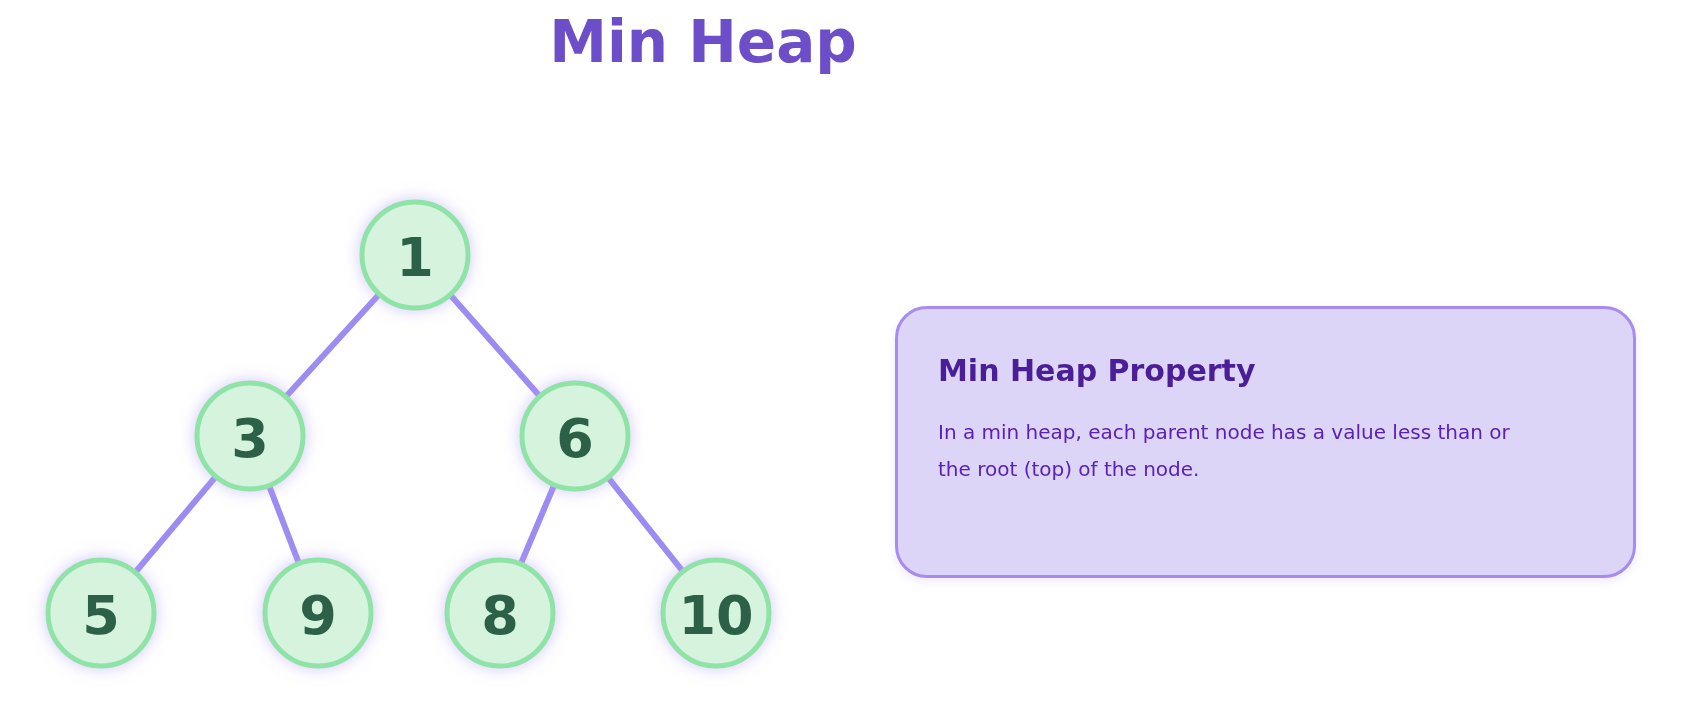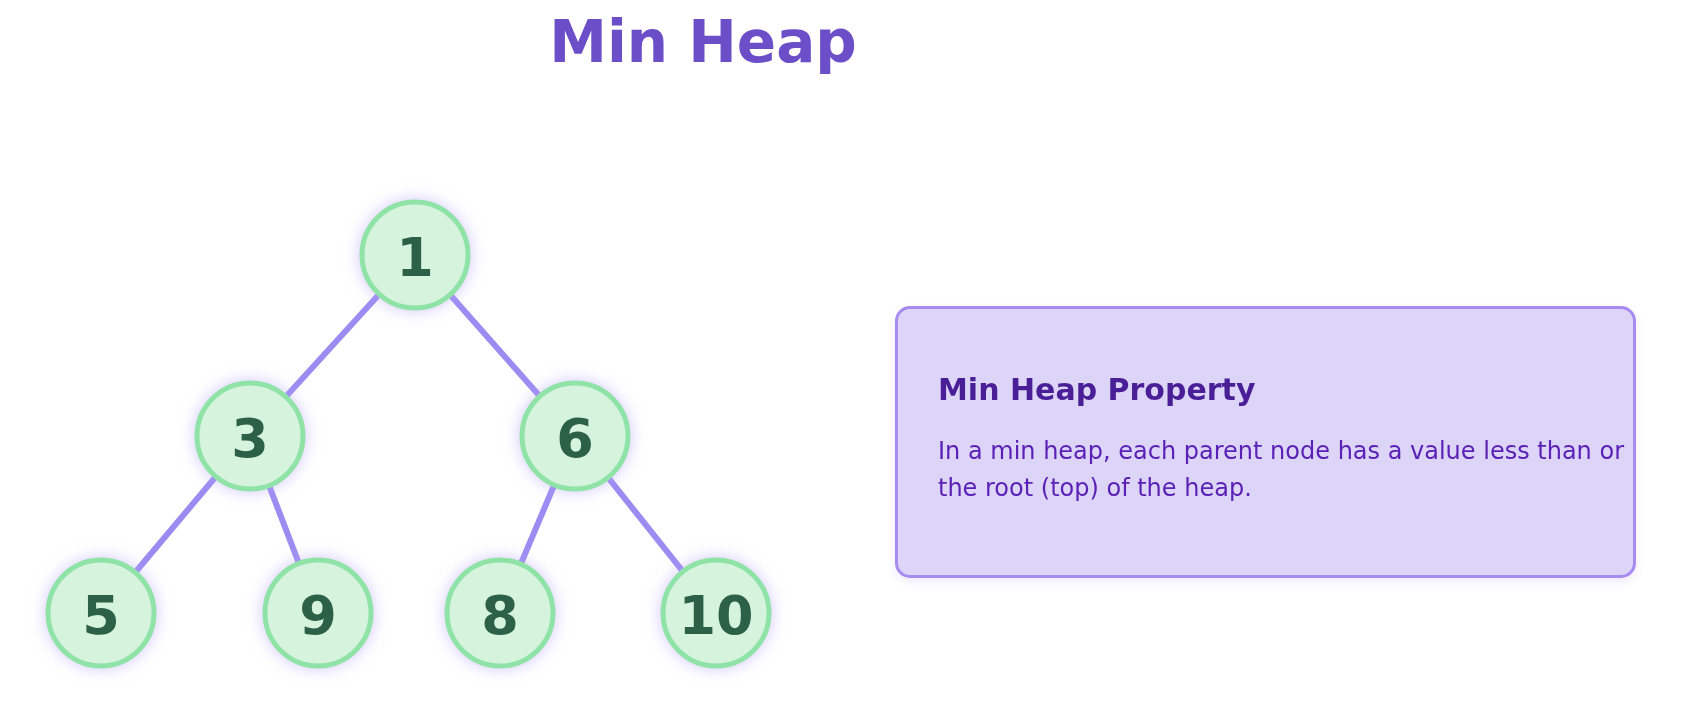--- a/index.html
+++ b/index.html
@@ -53,33 +53,33 @@
     fill: var(--node-text);
   }
   .info-box {
     position: absolute;
     left: 895px;
     top: 306px;
     width: 741px;
     height: 272px;
     background: var(--box-bg);
     border: 3px solid var(--box-border);
-    border-radius: 15px;
-    padding: 63px 44px 0 40px;
+    border-radius: 32px;
+    padding: 44px 44px 0 40px;
     box-shadow: 0 4px 10px rgba(120, 90, 220, 0.12);
   }
   .info-box h2 {
     font-size: 30px;
     font-weight: bold;
     color: var(--box-heading-text);
     margin-bottom: 26px;
     white-space: nowrap;
   }
   .info-box .body-line {
-    font-size: 24px;
+    font-size: 20px;
     line-height: 37px;
     color: var(--box-body-text);
     white-space: nowrap;
   }
 </style>
 </head>
 <body>
 
 <div class="stage">
 
@@ -127,16 +127,16 @@
         <g>
           <circle cx="716" cy="463" r="53" fill="#d5f3dd" stroke="#8fe3a6" stroke-width="5" filter="url(#nodeGlow)"></circle>
           <text x="716" y="463" text-anchor="middle" dominant-baseline="central" dy="0.04em">10</text>
         </g>
       </g>
   </svg>
 
   <div class="info-box">
     <h2>Min Heap Property</h2>
     <div class="body-line">In a min heap, each parent node has a value less than or</div>
-    <div class="body-line">the root (top) of the heap.</div>
+    <div class="body-line">the root (top) of the node.</div>
   </div>
 
 </div>
 
 </body></html>

